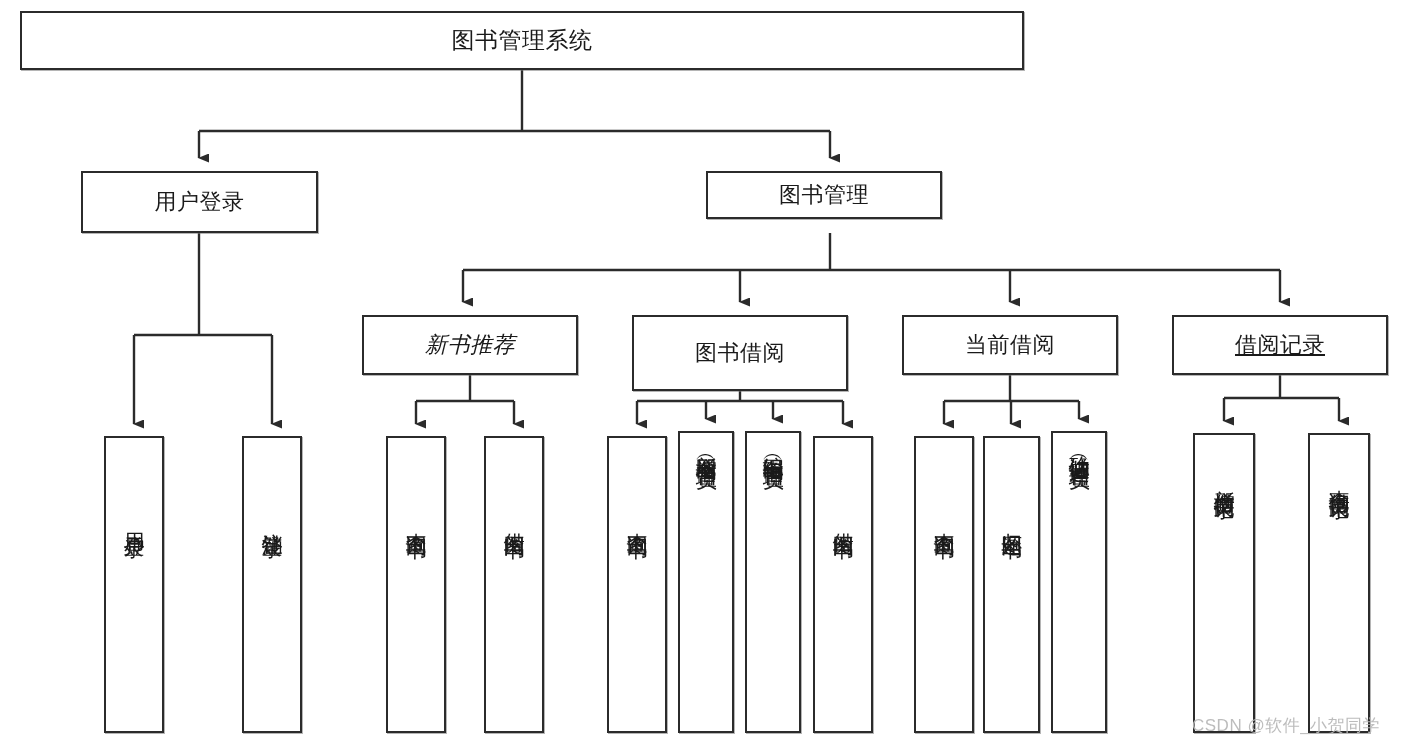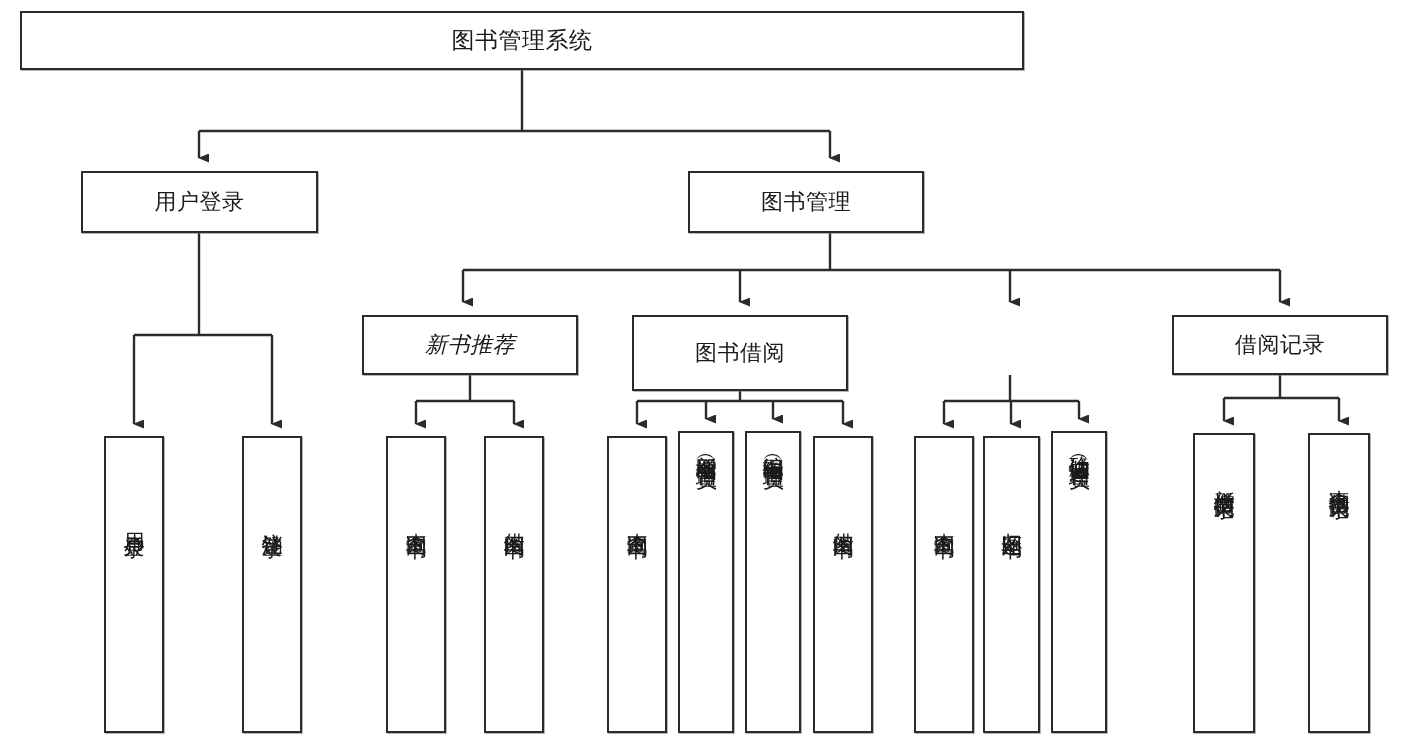--- a/index.html
+++ b/index.html
@@ -132,34 +132,37 @@
   </svg>
 
   <div class="node horiz" id="node-root" style="left:20px; top:11px; width:1004px; height:59px;">
     <span class="label">图书管理系统</span>
   </div>
 
   <div class="node horiz" style="left:81px; top:171px; width:237px; height:62px;">
     <span class="label">用户登录</span>
   </div>
 
-  <div class="node horiz" style="left:688px; top:171px; width:236px; height:62px;">
+  <div class="node horiz" style="left:706px; top:171px; width:236px; height:48px;">
     <span class="label">图书管理</span>
   </div>
 
   <div class="node horiz" style="left:362px; top:315px; width:216px; height:60px;font-style:italic;">
     <span class="label">新书推荐</span>
   </div>
 
   <div class="node horiz" style="left:632px; top:315px; width:216px; height:76px;">
     <span class="label">图书借阅</span>
   </div>
 
-
-  <div class="node horiz" style="left:1172px; top:315px; width:216px; height:60px;">
+  <div class="node horiz" style="left:902px; top:315px; width:216px; height:60px;">
+    <span class="label">当前借阅</span>
+  </div>
+
+  <div class="node horiz" style="left:1172px; top:315px; width:216px; height:60px;text-decoration:underline;">
     <span class="label">借阅记录</span>
   </div>
 
   <div class="node vert" style="left:104px; top:436px; width:60px; height:297px; padding-top:78px;">
     <span class="label">用户登录</span>
   </div>
 
   <div class="node vert" style="left:242px; top:436px; width:60px; height:297px; padding-top:78px;">
     <span class="label">注销登录</span>
   </div>
@@ -201,14 +204,15 @@
   </div>
 
   <div class="node vert" style="left:1193px; top:433px; width:62px; height:300px; padding-top:38px;">
     <span class="label">新增借阅记录</span>
   </div>
 
   <div class="node vert" style="left:1308px; top:433px; width:62px; height:300px; padding-top:38px;">
     <span class="label">查询借阅记录</span>
   </div>
 
+  <div class="watermark" style="left:1192px; top:714px;">CSDN @软件_小贺同学</div>
 
 </div>
 
 </body></html>

